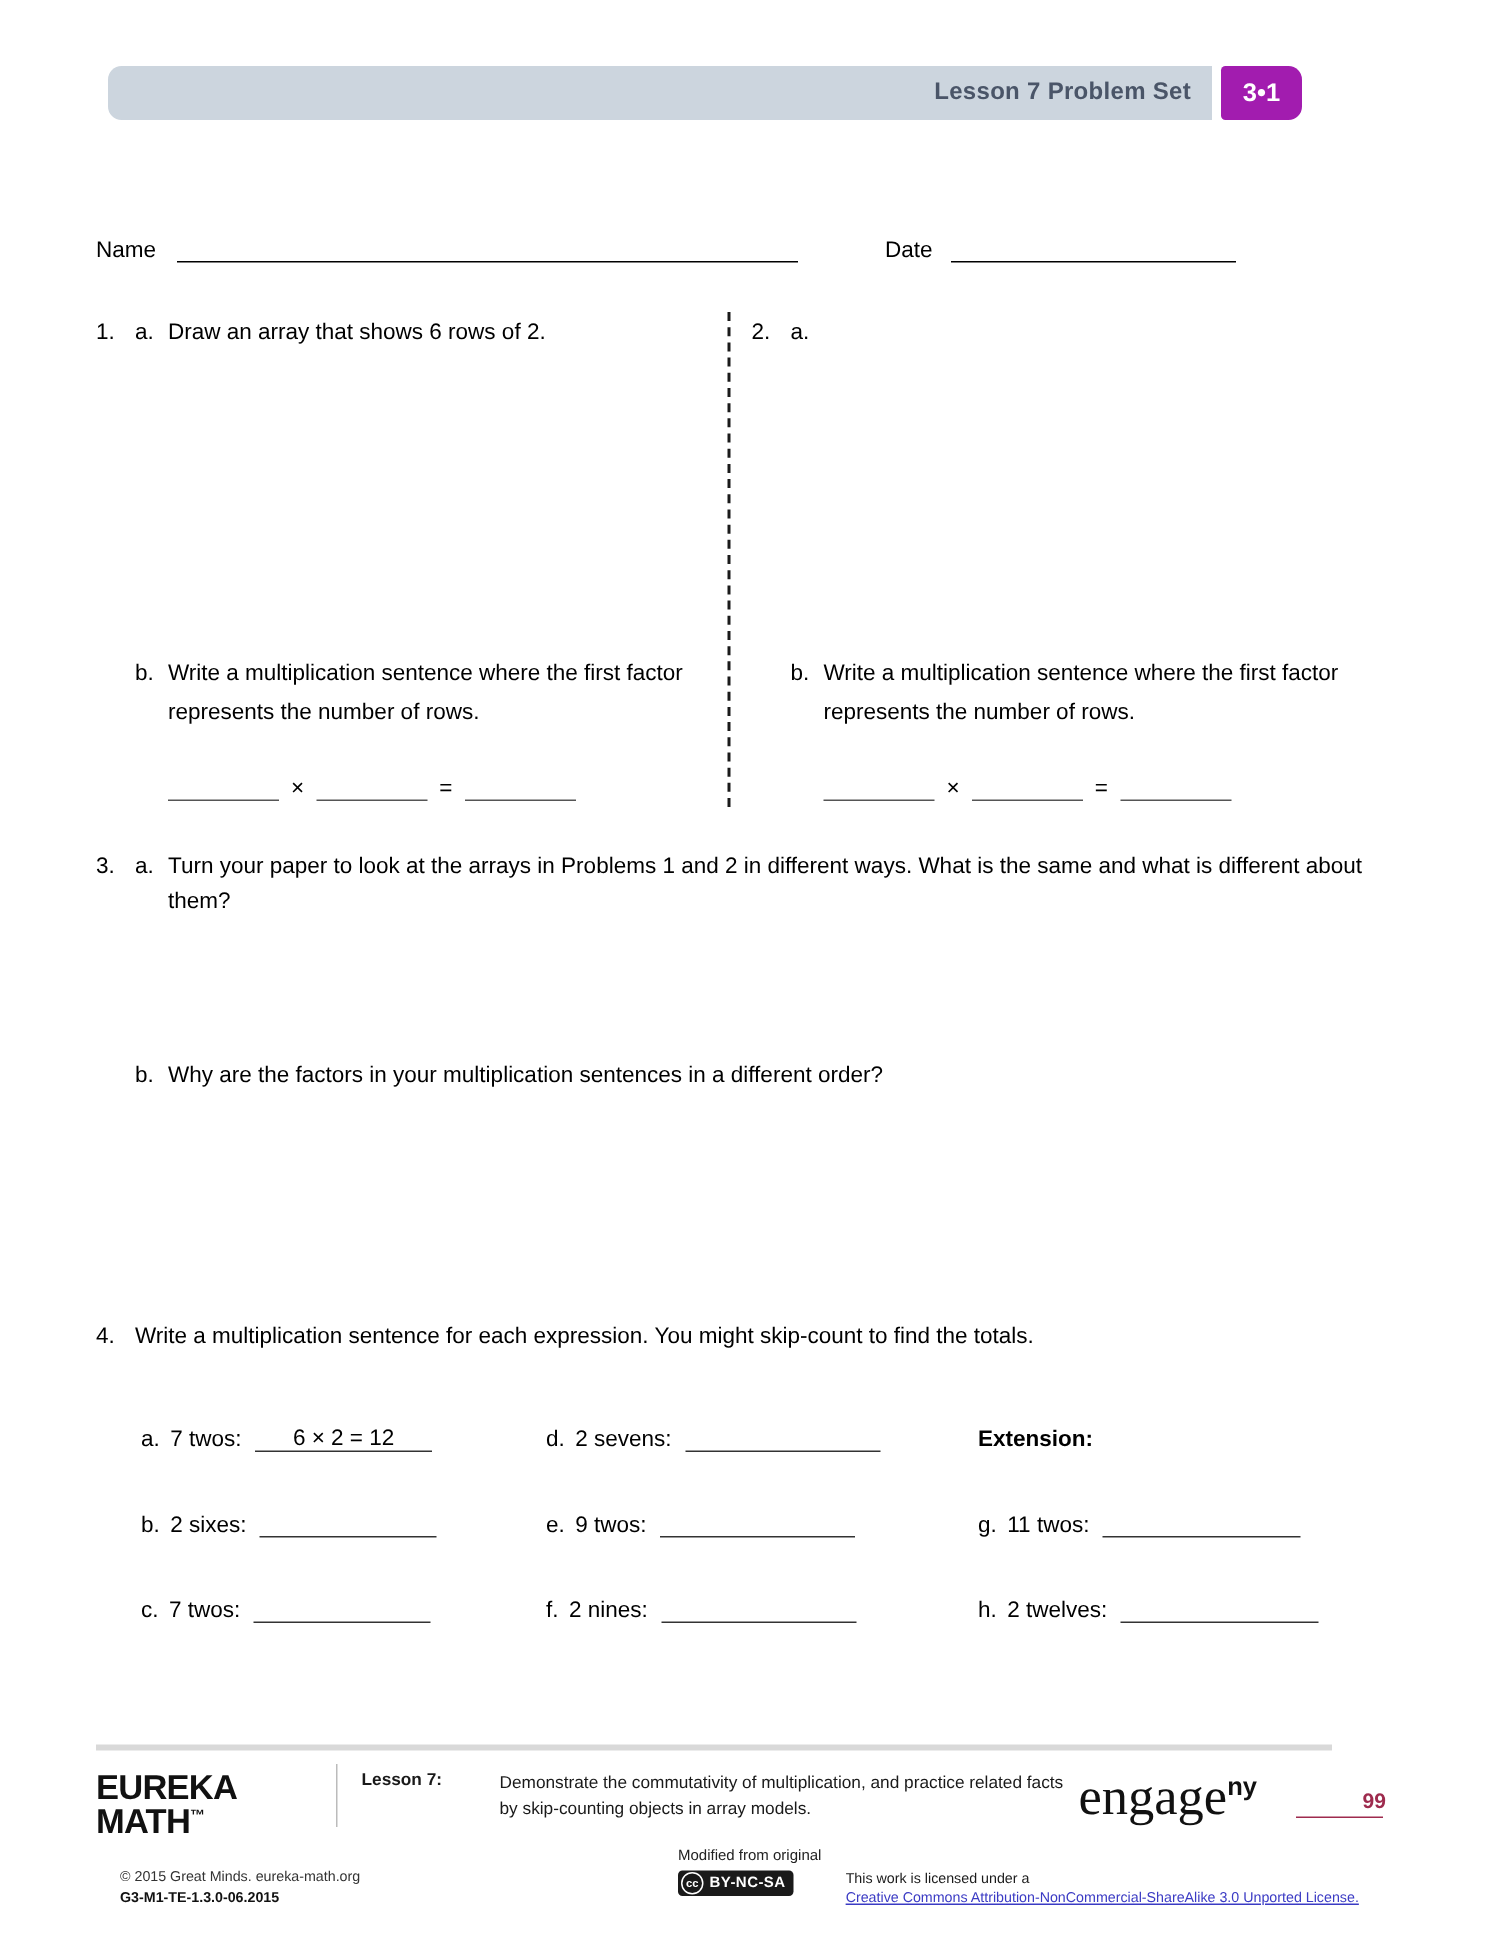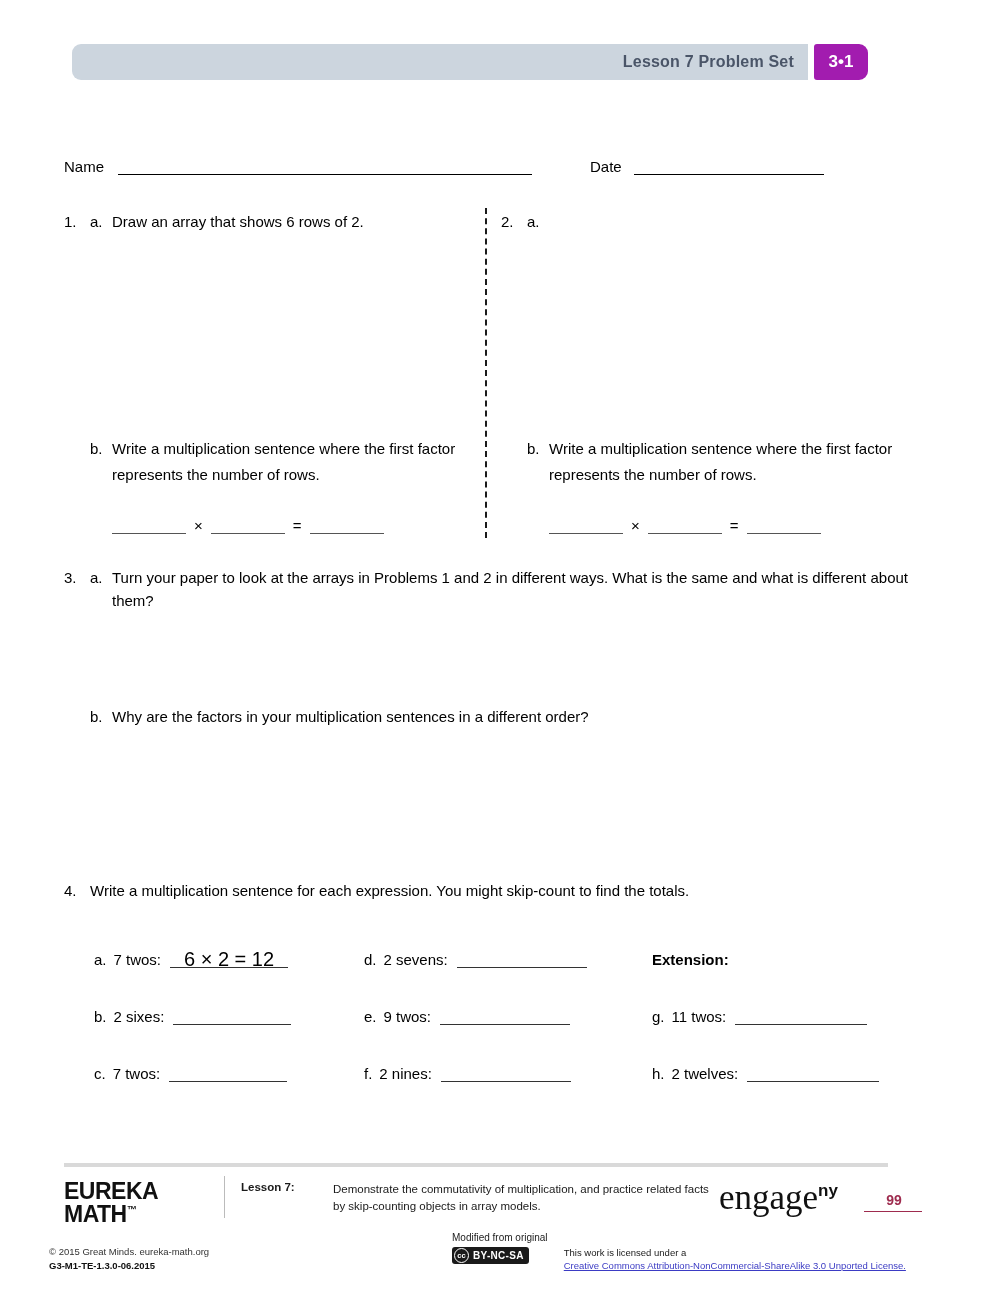--- a/index.html
+++ b/index.html
@@ -169,21 +169,21 @@
   }
   .p4-cell.c1 { width: 270px; margin-left: 30px; }
   .p4-cell.c2 { width: 288px; }
   .p4-cell.c3 { width: 290px; }
   .p4-cell .tag { margin-right: 7px; }
   .p4-blank {
     border-bottom: 1.6px solid #333;
     height: 16px;
     margin-left: 9px;
     text-align: center;
-    font-size: 20px;
+    font-size: 15px;
     line-height: 16px;
   }
   .p4-blank.w1 { width: 118px; }
   .p4-blank.w2 { width: 130px; }
   .p4-blank.w3 { width: 132px; }
   .ext-label { font-weight: bold; margin-top: 24px; }
 
   
   .footer-rule {
     position: absolute;
@@ -246,21 +246,21 @@
     padding-top: 4px;
   }
   .engage-logo sup {
     font-family: "Liberation Sans", sans-serif;
     font-weight: bold;
     font-size: 17px;
   }
   .page-num {
     margin-left: 26px;
     padding-top: 16px;
-    text-align: center;
+    text-align: right;
     width: 60px;
   }
   .page-num-text {
     font-size: 14px;
     font-weight: bold;
     color: #9e2b4e;
     display: block;
   }
   .page-num-rule {
     margin-top: 3px;
@@ -271,21 +271,21 @@
 
   .modified-note {
     position: absolute;
     left: 452px;
     top: 1232px;
     font-size: 10px;
     color: #222;
   }
   .copyright {
     position: absolute;
-    left: 49px;
+    left: 80px;
     top: 1245px;
     font-size: 9.5px;
     line-height: 1.45;
     color: #333;
   }
   .copyright .bold { font-weight: bold; color: #111; }
 
   .cc-block {
     position: absolute;
     left: 452px;

